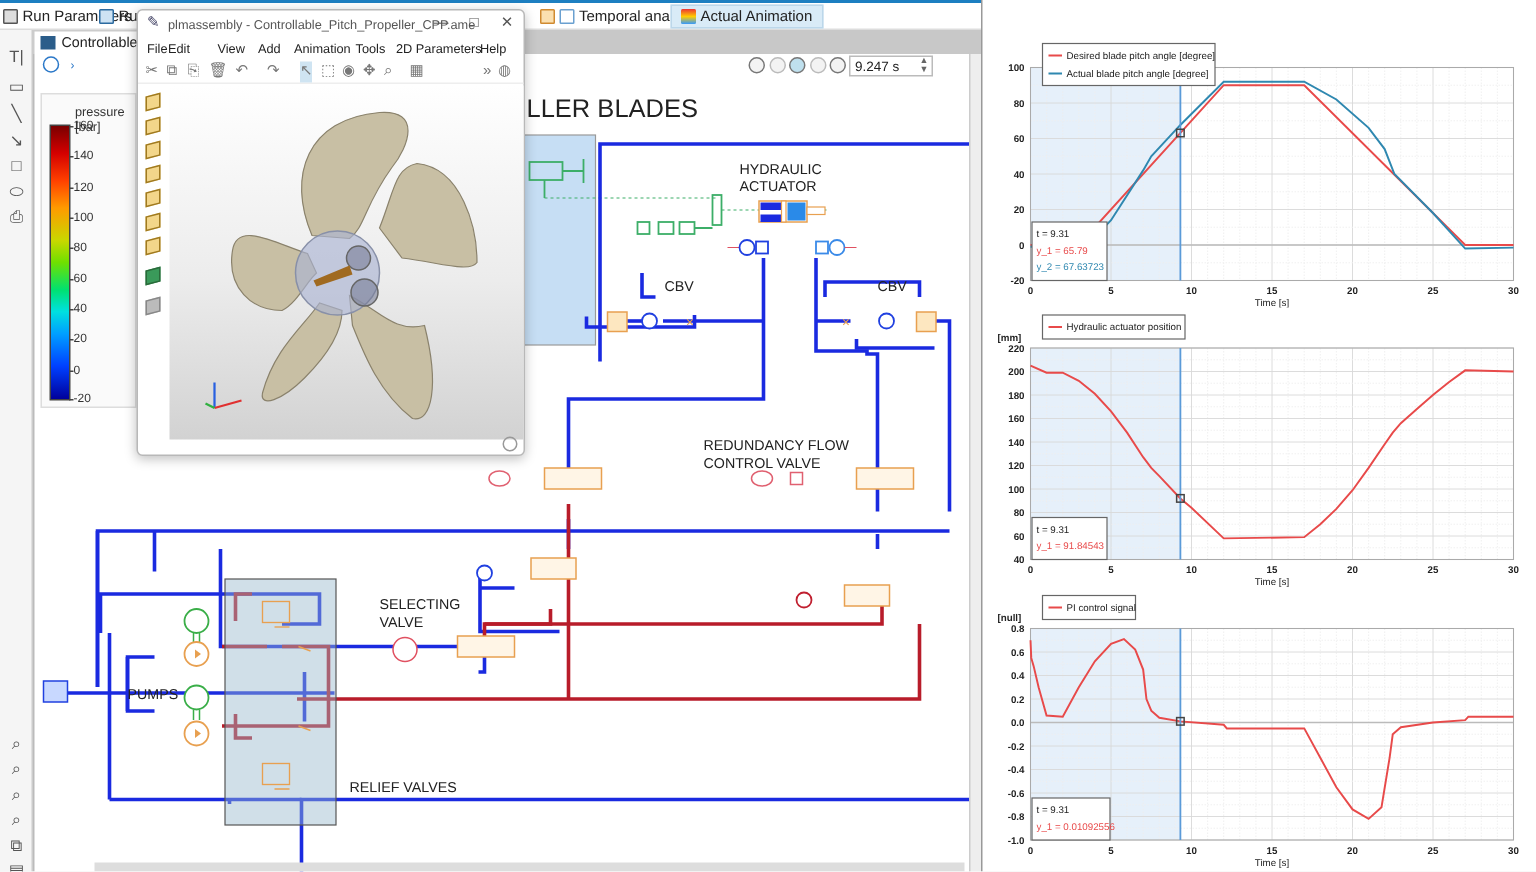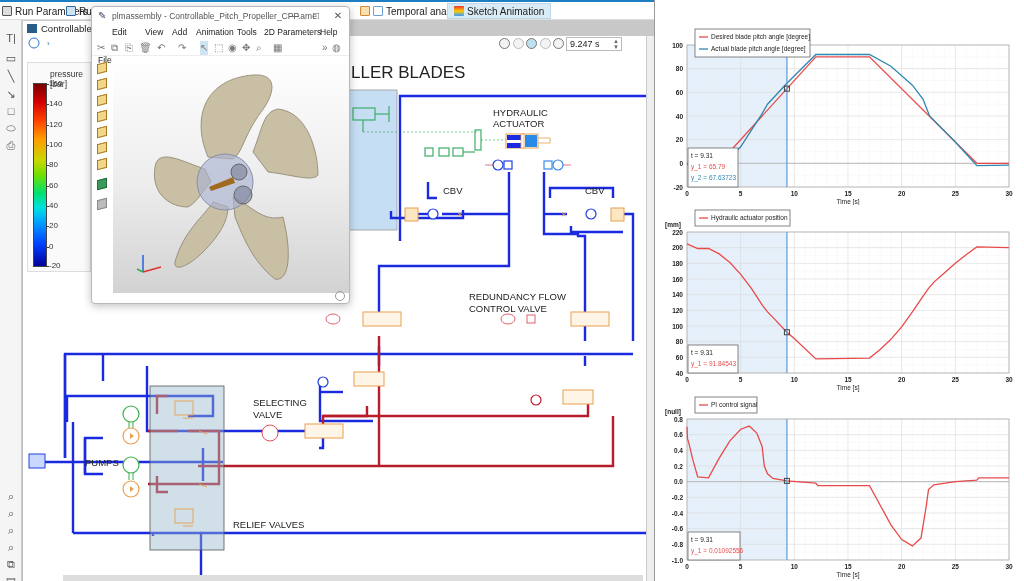--- a/index.html
+++ b/index.html
@@ -88,21 +88,21 @@
       <span class="tb-icon" style="background:#cde2f3;border-color:#2b6aa0;"></span>
       <span>Run s</span>
     </div>
     <div class="tb-btn" style="left:360px;">
       <span class="tb-icon" style="background:#fbe0b0;border-color:#d08a30;"></span>
       <span class="tb-icon" style="background:#fff;border-color:#6aa0d0;"></span>
       <span>Temporal analysis</span>
     </div>
     <div class="tb-btn sketch" style="left:447px;">
       <span class="tb-icon" style="background:linear-gradient(#e33,#fc0,#39f);border:none;"></span>
-      <span>Sketch Animation</span>
+      <span>Actual Animation</span>
     </div>
   </div>
 
   <div class="lstrip">
     <span class="ico" style="top:12px;">T|</span>
     <span class="ico" style="top:32px;">▭</span>
     <span class="ico" style="top:50px;">╲</span>
     <span class="ico" style="top:68px;">↘</span>
     <span class="ico" style="top:85px;">□</span>
     <span class="ico" style="top:102px;">⬭</span>
@@ -309,21 +309,21 @@
 
   <div class="win3d">
     <div class="titlebar">
       <span class="app-ic">✎</span>
       <span>plmassembly - Controllable_Pitch_Propeller_CPP.ame</span>
     </div>
     <span class="wctl" style="right:44px;">—</span>
     <span class="wctl" style="right:22px;">□</span>
     <span class="wctl" style="right:0px;">✕</span>
     <div class="menubar">
-      <span style="left:6px;margin-top:28px;">File</span>
+      <span style="left:6px;">File</span>
       <span style="left:20px;">Edit</span>
       <span style="left:53px;">View</span>
       <span style="left:80px;">Add</span>
       <span style="left:104px;">Animation</span>
       <span style="left:145px;">Tools</span>
       <span style="left:172px;">2D Parameters</span>
       <span style="left:228px;">Help</span>
     </div>
     <div class="wtools">
       <span style="left:5px;">✂</span>

